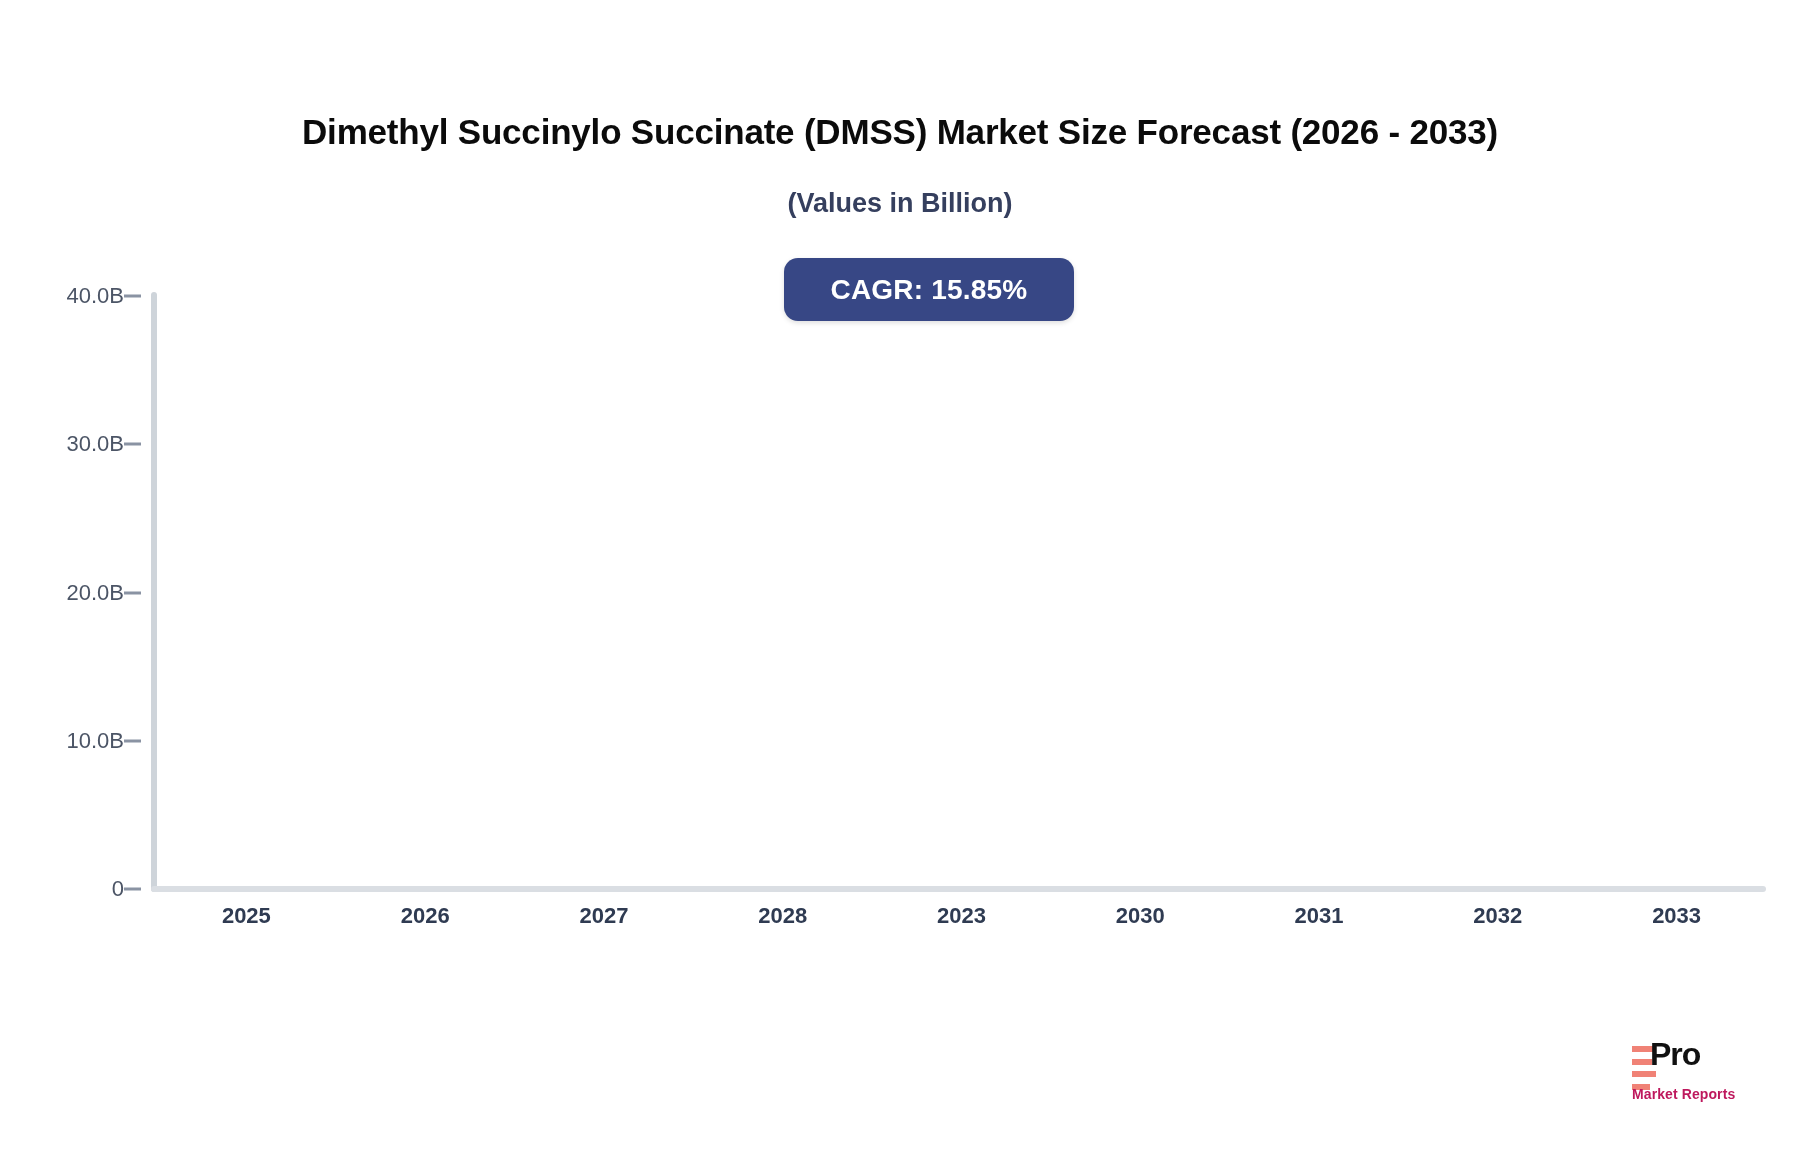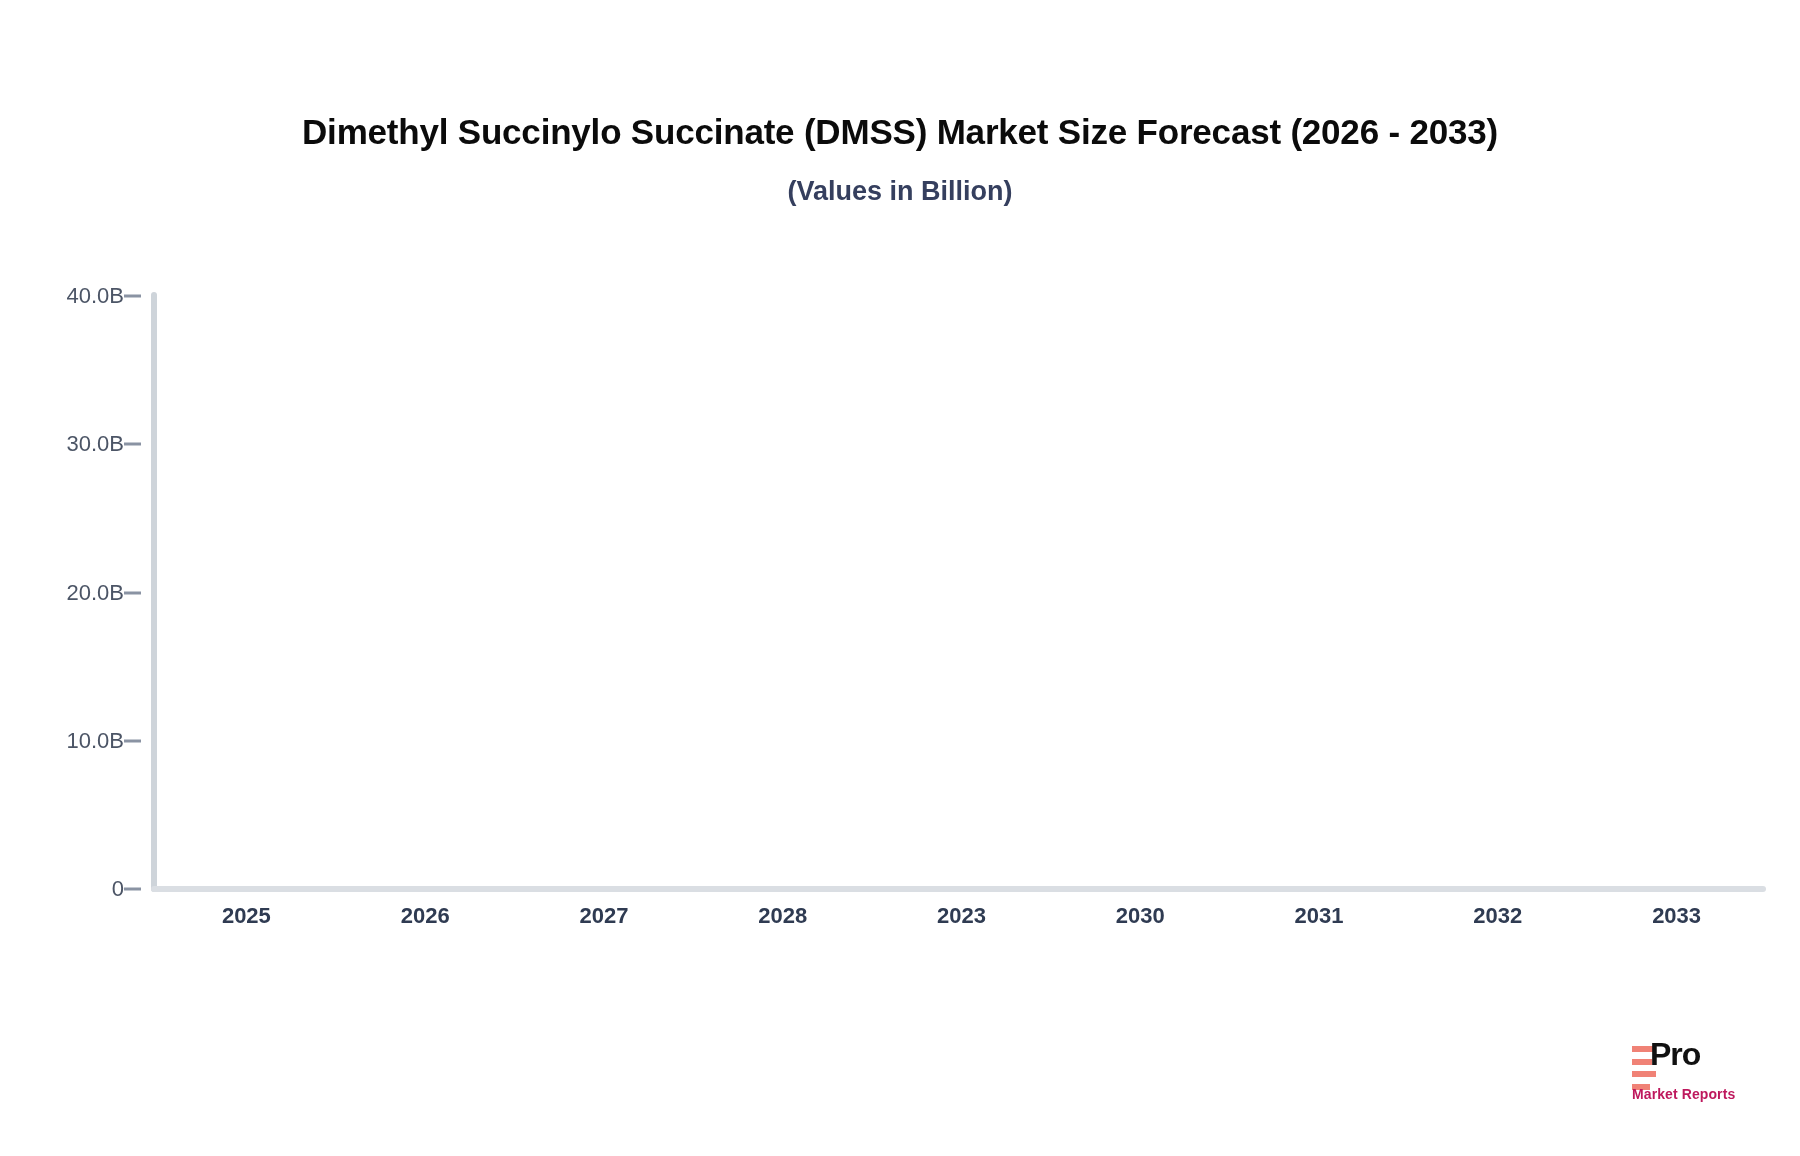--- a/index.html
+++ b/index.html
@@ -27,21 +27,21 @@
     left: 0;
     width: 1800px;
     text-align: center;
     font-size: 35px;
     font-weight: bold;
     color: #0b0b0b;
     letter-spacing: -0.2px;
   }
   #chart-subtitle {
     position: absolute;
-    top: 176px;
+    top: 188px;
     left: 0;
     width: 1800px;
     text-align: center;
     font-size: 27px;
     font-weight: bold;
     color: #353f5e;
   }
 
   
   #cagr-badge {
@@ -179,20 +179,23 @@
   }
 </style>
 </head>
 <body>
 
 <div id="page">
 
   <div id="chart-title">Dimethyl Succinylo Succinate (DMSS) Market Size Forecast (2026 - 2033)</div>
   <div id="chart-subtitle">(Values in Billion)</div>
 
+  <div id="cagr-badge">
+    <span class="cagr-text">CAGR: 15.85%</span>
+  </div>
 
   <div id="plot">
     <div id="y-axis-spine"></div>
     <div id="x-axis-spine"></div>
     <div id="y-ticks">
         <div class="y-tick-label" style="top: 296px;">40.0B</div>
         <div class="y-tick-mark" style="top: 296px;"></div>
         <div class="y-tick-label" style="top: 444.25px;">30.0B</div>
         <div class="y-tick-mark" style="top: 444.25px;"></div>
         <div class="y-tick-label" style="top: 592.5px;">20.0B</div>

